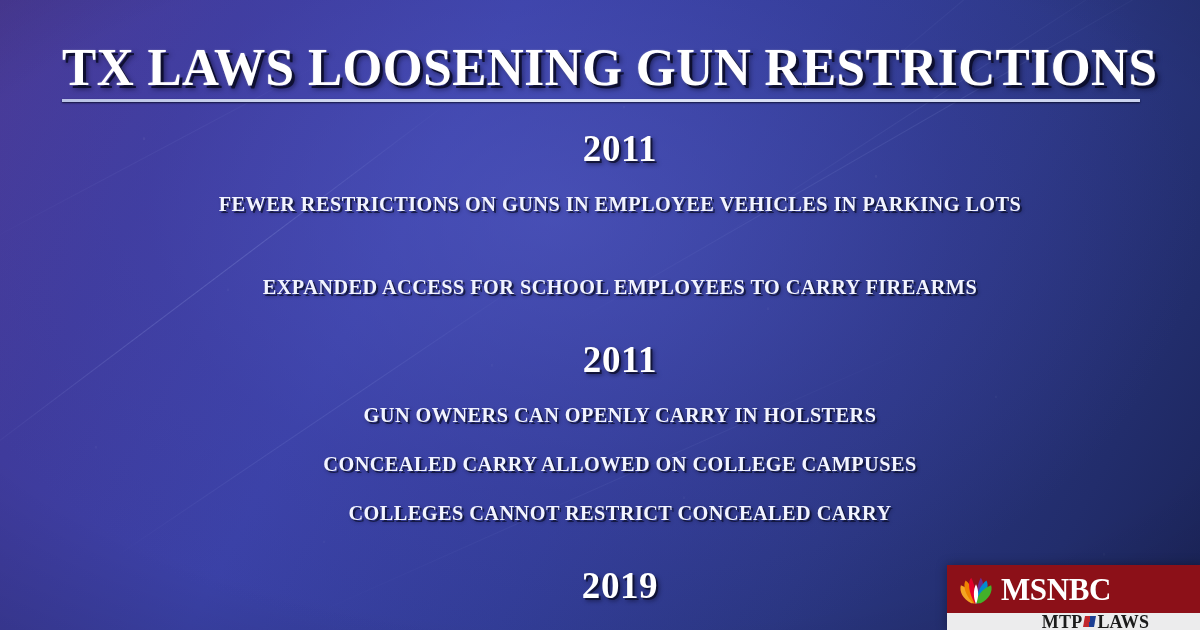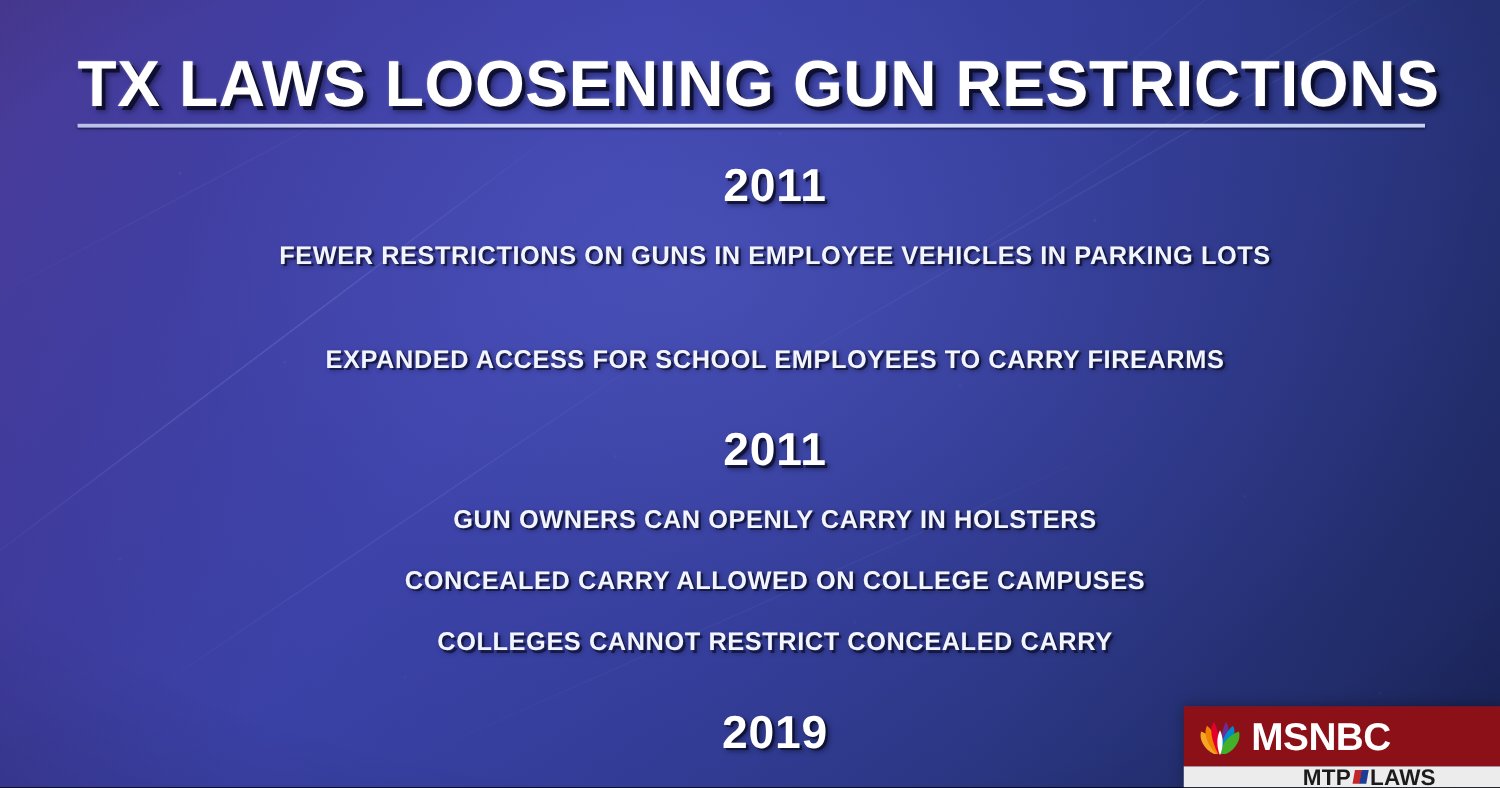--- a/index.html
+++ b/index.html
@@ -5,21 +5,21 @@
   html, body {
     margin: 0;
     padding: 0;
     background: #000;
   }
   #screen {
     position: relative;
     width: 1200px;
     height: 630px;
     overflow: hidden;
-    font-family: Liberation Sans, sans-serif;
+    font-family: Liberation Serif, serif;
     background:
       radial-gradient(ellipse 900px 620px at 46% 34%, rgba(86,92,200,0.55) 0%, rgba(70,72,178,0.25) 45%, rgba(40,48,120,0) 72%),
       linear-gradient(118deg, #4a3a96 0%, #3f3b9c 16%, #3a41a6 34%, #313c95 54%, #2a3681 72%, #222d6c 88%, #1b2459 100%);
   }
 
   
   .speck {
     position: absolute;
     inset: 0;
     pointer-events: none;

